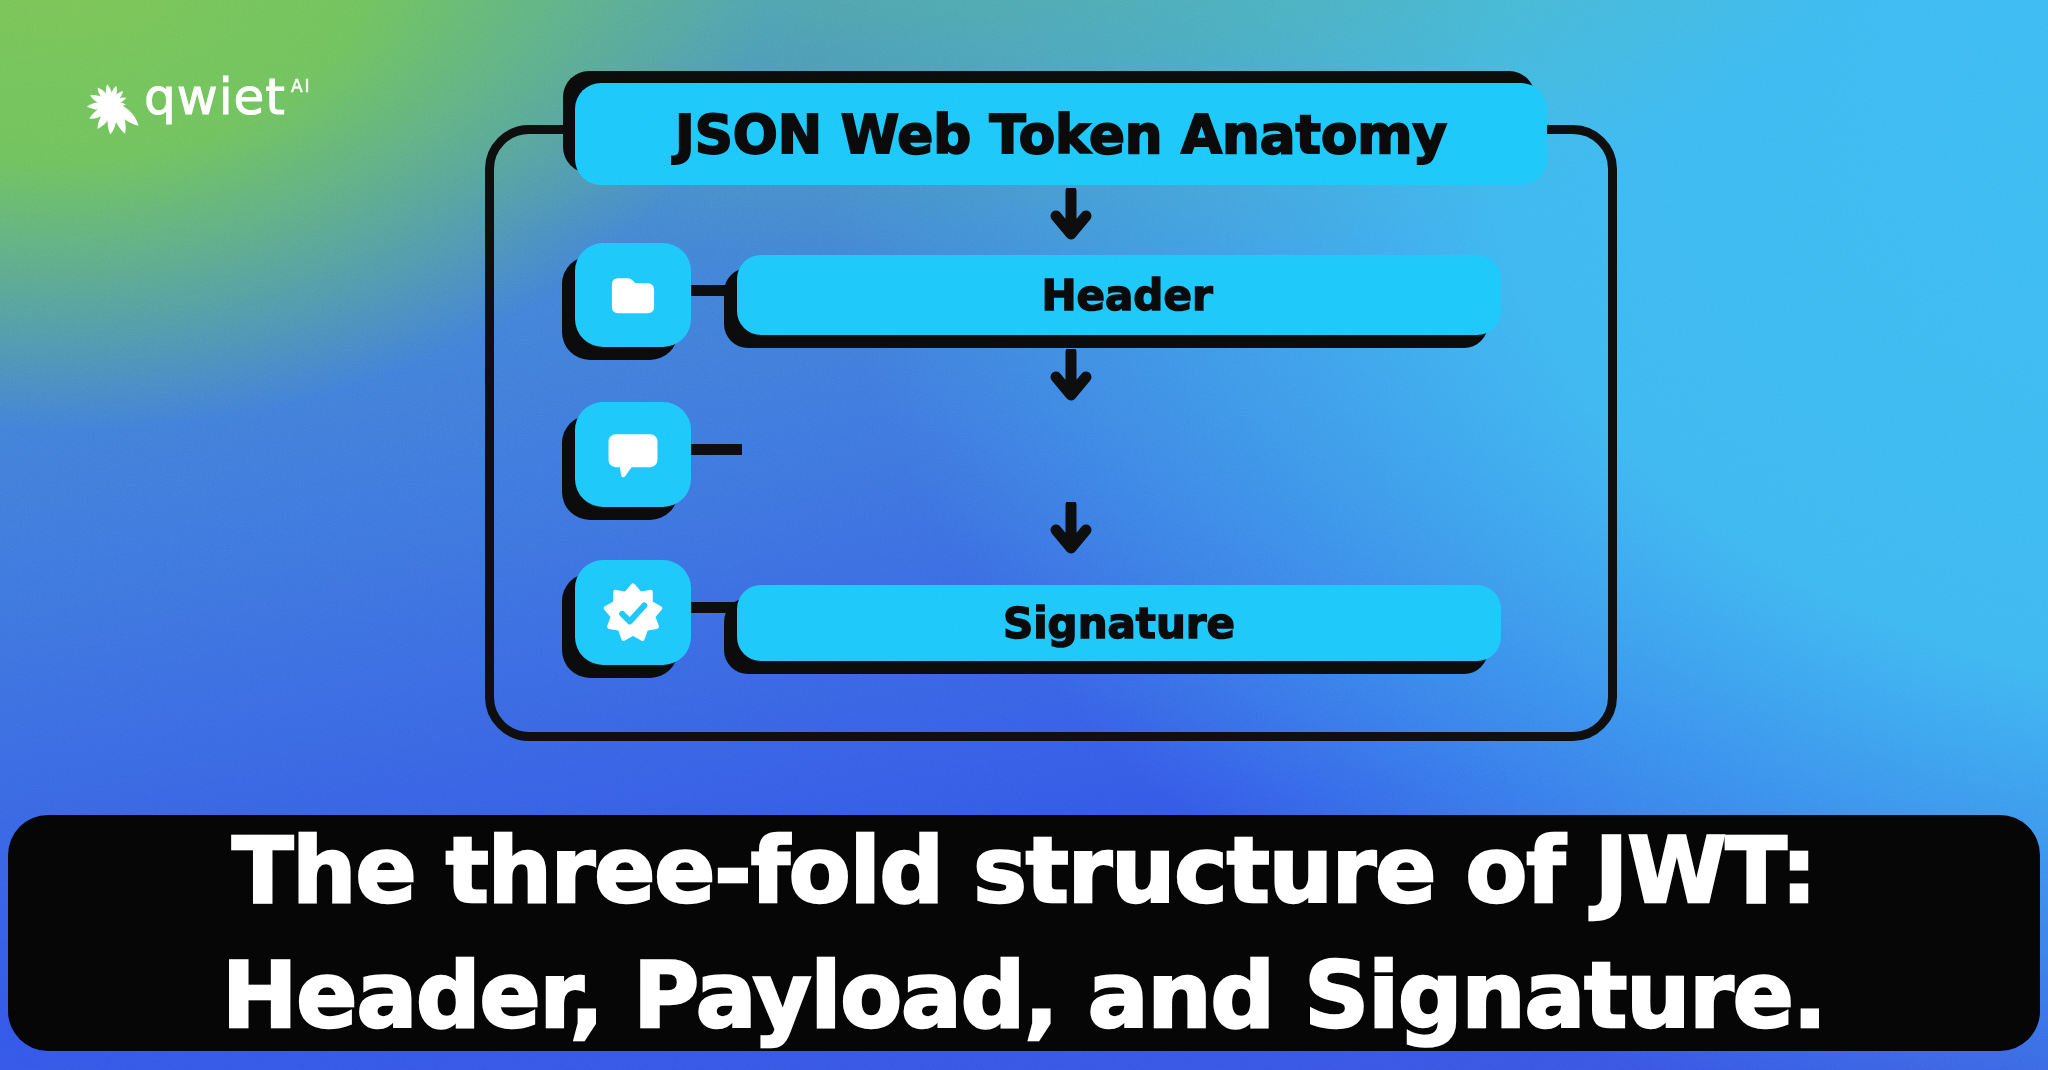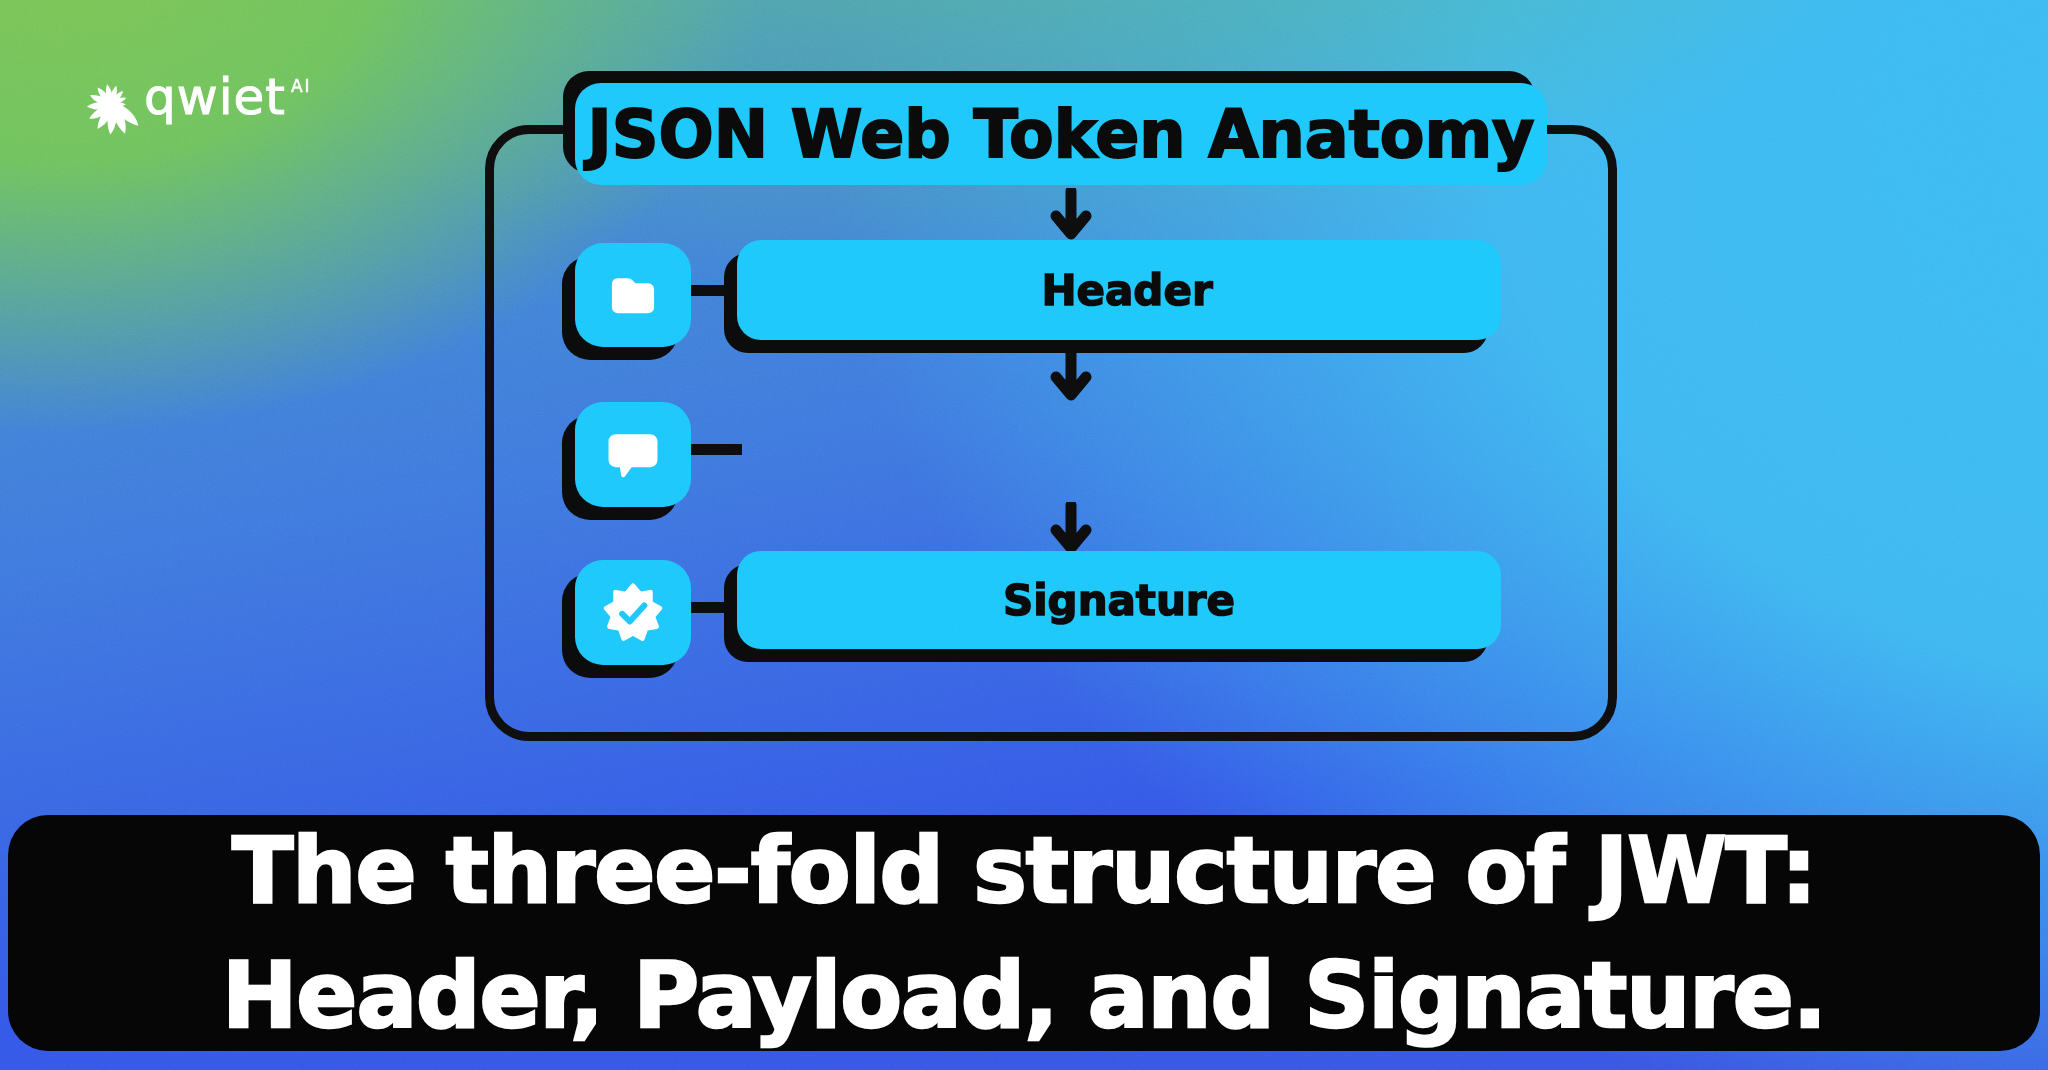--- a/index.html
+++ b/index.html
@@ -45,41 +45,41 @@
 
   .cyan-box { background: #1ec7fb; position: absolute; box-sizing: border-box; }
 
   .title-box {
     left: 575px; top: 83px; width: 972px; height: 102px;
     border-radius: 26px; z-index: 3;
     box-shadow: -12px -12px 0 #0b0b0b;
     display: flex; align-items: center; justify-content: center;
   }
   .title-box span {
-    color: #0a0a0a; font-size: 65px; font-weight: bold;
+    color: #0a0a0a; font-size: 53px; font-weight: bold;
     letter-spacing: 0px; -webkit-text-stroke: 2px #0a0a0a; white-space: nowrap;
   }
 
   .icon-box {
     left: 575px; width: 116px; border-radius: 28px; z-index: 2;
     box-shadow: -13px 13px 0 #0b0b0b;
     display: flex; align-items: center; justify-content: center;
   }
   .ib1 { top: 243px; height: 104px; }
   .ib2 { top: 402px; height: 105px; }
   .ib3 { top: 560px; height: 105px; }
 
   .label-box {
     left: 737px; width: 764px; border-radius: 24px; z-index: 2;
     box-shadow: -13px 13px 0 #0b0b0b;
     display: flex; align-items: center; justify-content: center;
   }
-  .lb1 { top: 240px; height: 100px; padding-left: 16px; }
+  .lb1 { top: 255px; height: 80px; padding-left: 16px; }
   .lb2 { top: 399px; height: 101px; }
-  .lb3 { top: 551px; height: 98px; }
+  .lb3 { top: 585px; height: 76px; }
   .label-box span {
     color: #0a0a0a; font-size: 42px; font-weight: bold;
     -webkit-text-stroke: 1.5px #0a0a0a; white-space: nowrap;
   }
 
   .connector { position: absolute; left: 684px; width: 58px; height: 11px; background: #0d0d0d; z-index: 1; }
   .cn1 { top: 285px; } .cn2 { top: 444px; } .cn3 { top: 602px; }
 
   .arrow { position: absolute; left: 1049px; z-index: 1; }
   .ar1 { top: 188px; } .ar2 { top: 349px; } .ar3 { top: 502px; }

